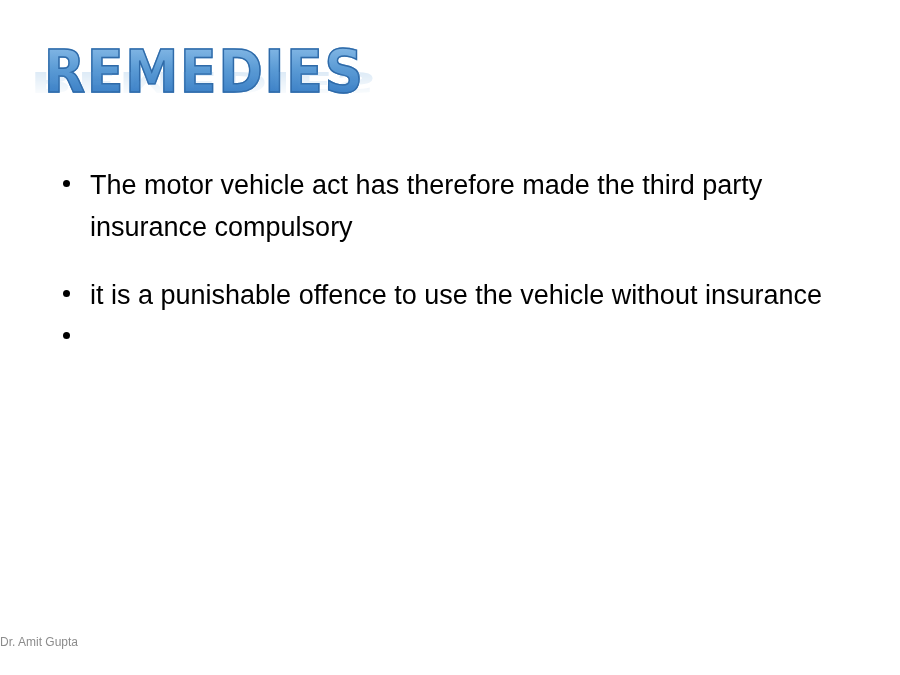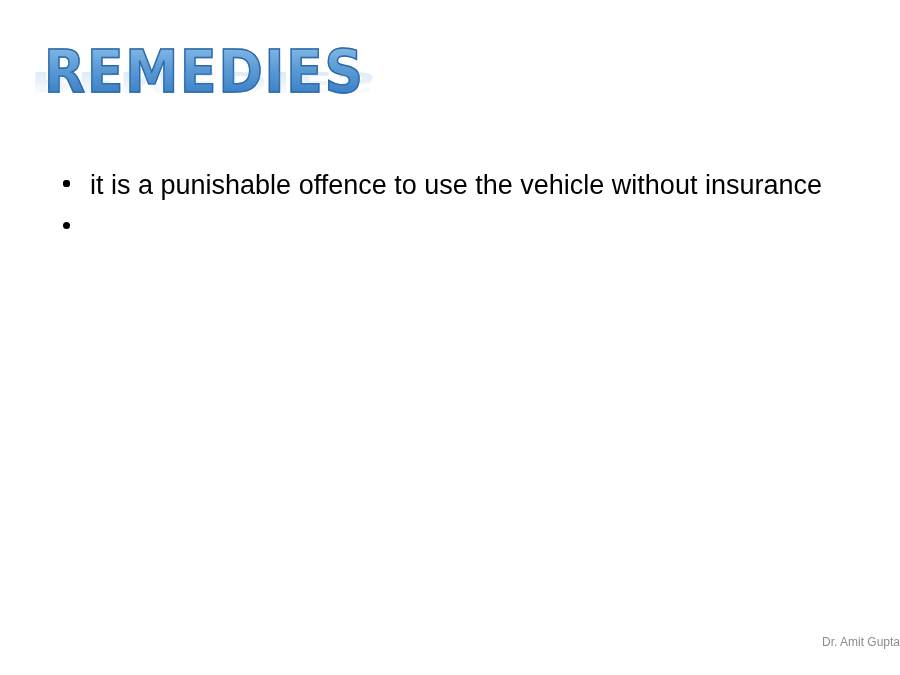--- a/index.html
+++ b/index.html
@@ -63,37 +63,38 @@
       display: inline-block;
       width: 7px; height: 7px; border-radius: 50%;
       background: #000;
       margin-left: 3px;
       vertical-align: middle;
       position: relative; top: -3px;
     }
     .arrow-marker svg { position: absolute; top: 11px; left: 0; }
     .footer {
       position: absolute; left: 0; width: 900px; top: 635px;
-      text-align: right;
+      text-align: left;
       font-size: 12px; color: #8c8c8c;
     }
   </style>
 </head>
 <body>
 
 <div class="title-wrap">
   <div class="title">REMEDIES</div>
   <div class="title-reflection" aria-hidden="true" style="left:30px;">REMEDIES</div>
 </div>
 
 <div class="content">
   <div class="item" style="width:770px;">
     <span class="marker"><span class="bullet-dot"></span></span>
+    <span>The motor vehicle act has therefore made the third party insurance compulsory</span>
   </div>
-  <div class="item" style="width:770px;">
+  <div class="item" style="width:770px;margin-top:26px;">
     <span class="marker"><span class="bullet-dot"></span></span>
     <span> it is a punishable offence to use the vehicle without insurance</span>
   </div>
   <div class="item" style="width:680px;">
     <span class="marker"><span class="bullet-dot"></span></span>
   </div>
 </div>
 
 <div class="footer">Dr. Amit Gupta</div>
 

